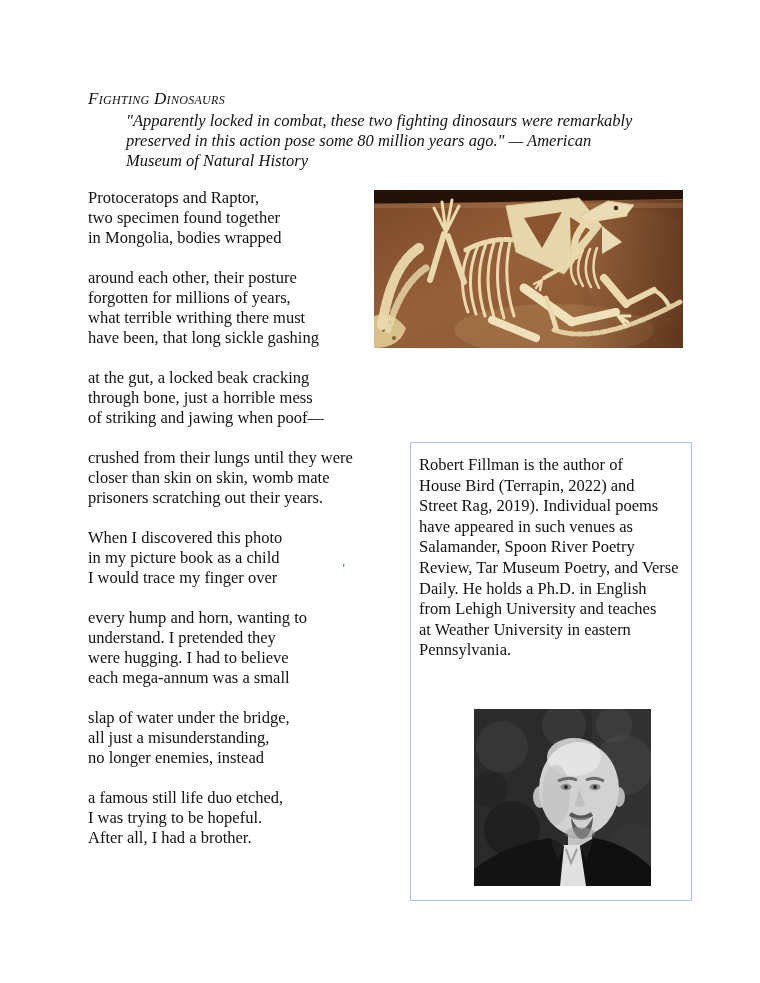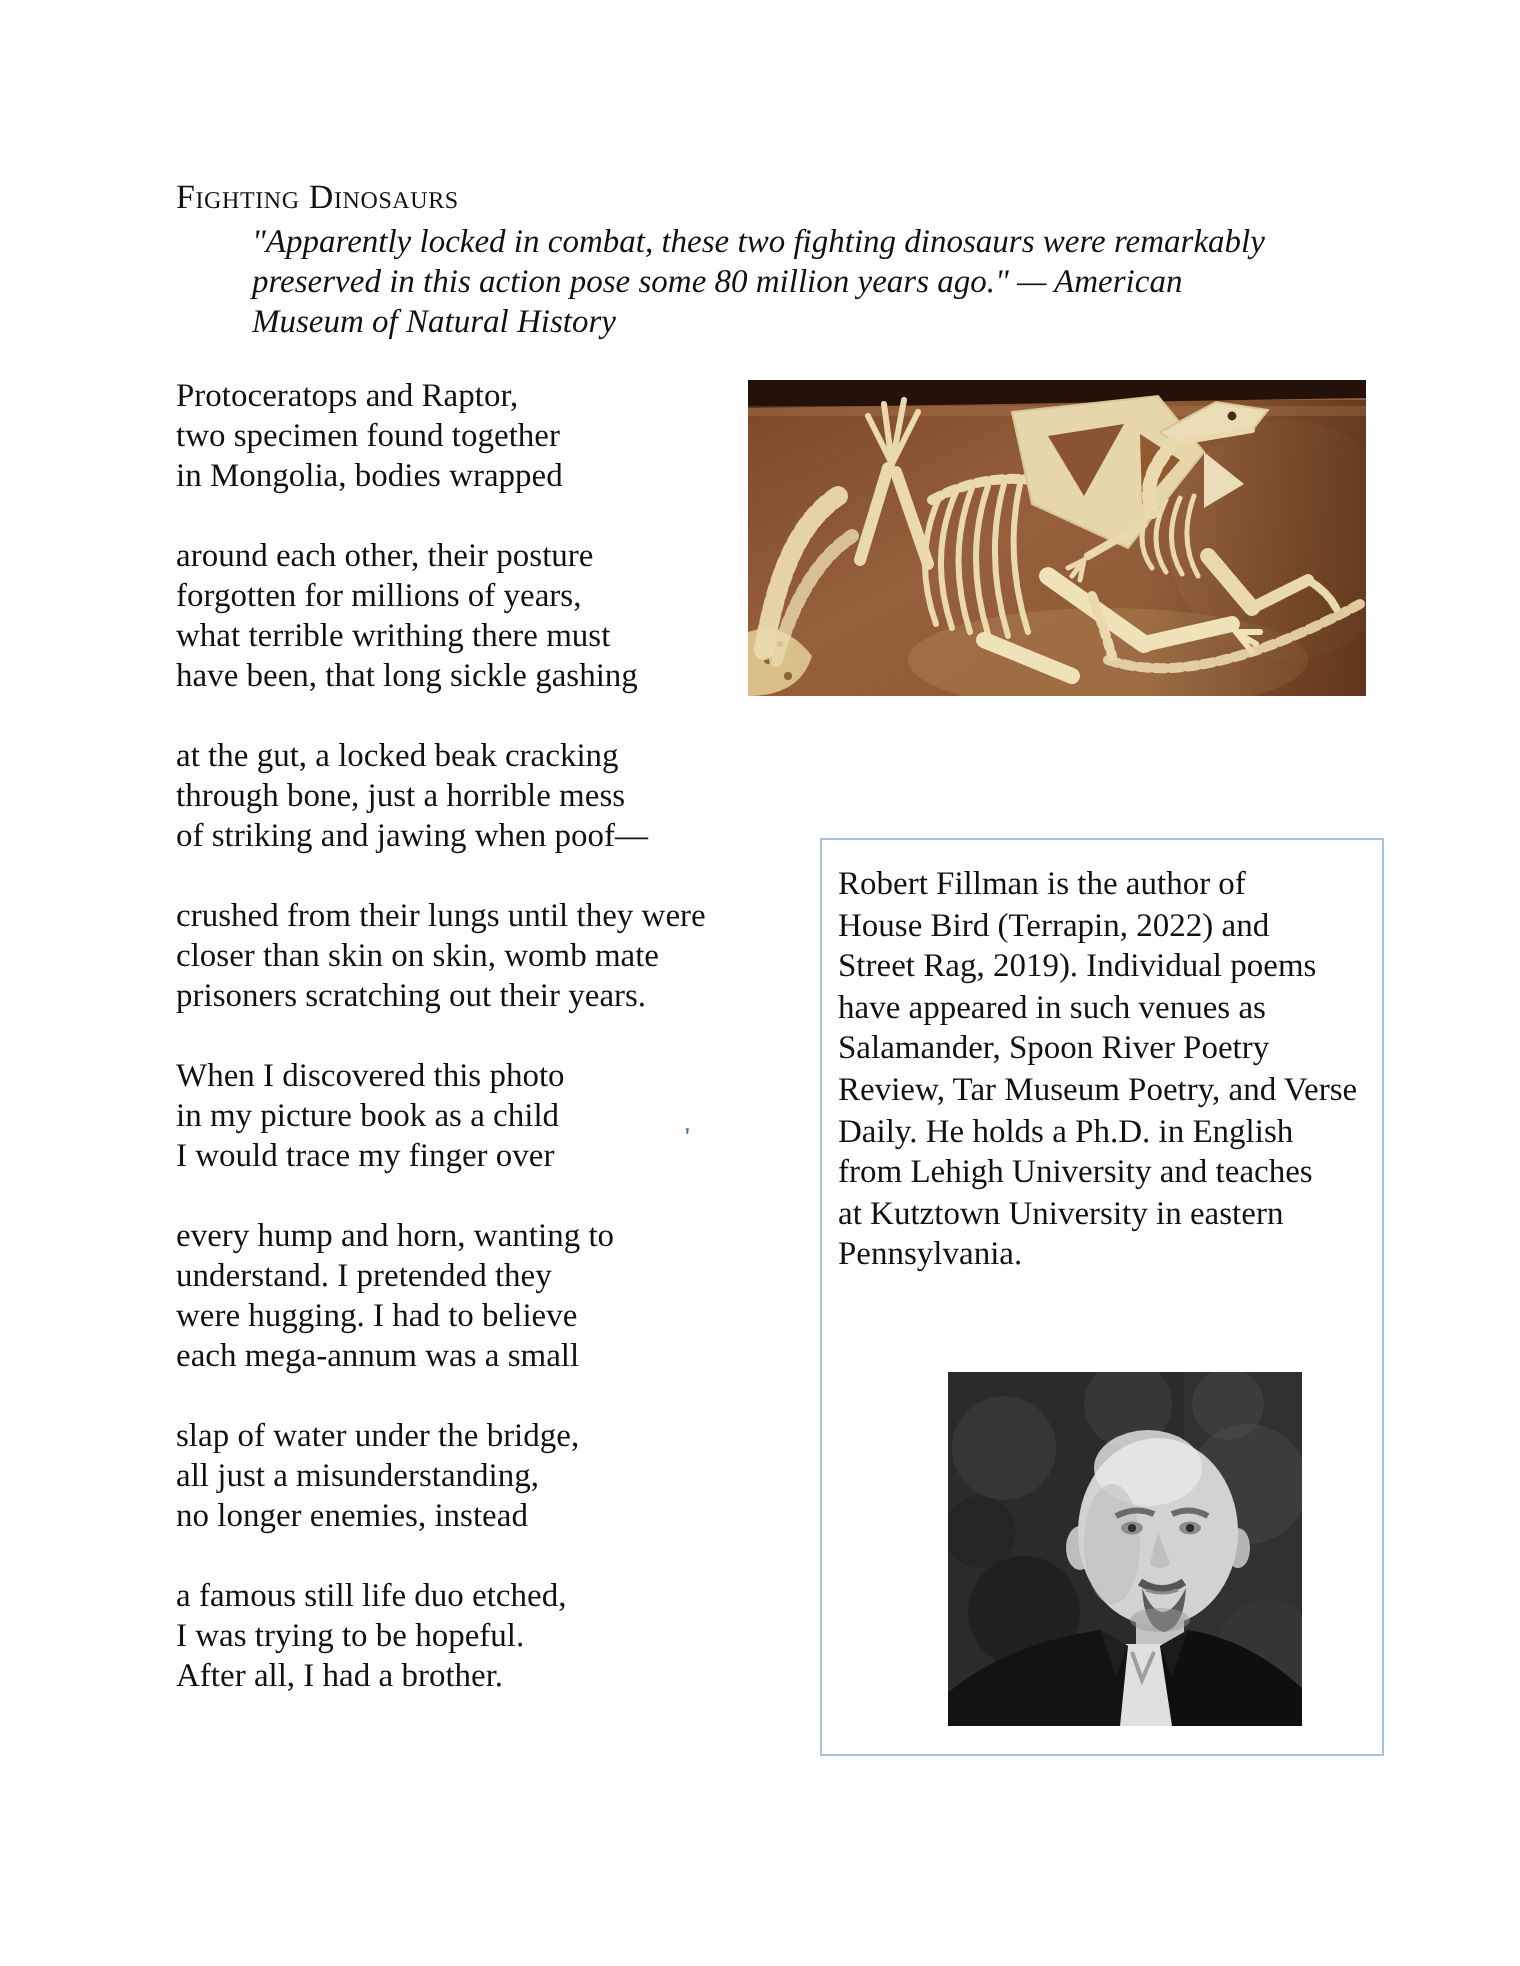--- a/index.html
+++ b/index.html
@@ -3,42 +3,42 @@
 <meta charset="utf-8">
 <style>
   html,body { margin:0; padding:0; background:#ffffff; }
   .page {
     position:relative; width:760px; height:983px; background:#fff;
     font-family:"Liberation Serif","DejaVu Serif",serif; color:#111;
     overflow:hidden;
   }
   .poem-title {
     position:absolute; left:88px; top:89px;
-    font-size:17px; font-variant:small-caps; letter-spacing:.3px;
+    font-size:17px; font-variant:small-caps; letter-spacing:.3px;font-style:italic;
   }
   .epigraph {
     position:absolute; left:126px; top:111px;
     font-size:16.5px; font-style:italic; line-height:20px;
   }
   .poem {
     position:absolute; left:88px; top:188px;
     font-size:16.5px; line-height:20px;
   }
   .stanza { margin:0 12px 20px 0; }
   .line { white-space:nowrap; }
   .fossil-figure {
     position:absolute; left:374px; top:190px; width:309px; height:158px;
   }
   .fossil-figure svg, .portrait-figure svg { display:block; }
   .annotation-mark {
     position:absolute; left:342px; top:562px;
     font-size:12px; font-weight:bold; line-height:12px;
   }
   .bio-box {
-    position:absolute; left:410px; top:419px; width:282px; height:459px;
+    position:absolute; left:410px; top:442px; width:282px; height:459px;
     border:1px solid #a9c2dc; box-sizing:border-box;
   }
   .bio-text {
     position:absolute; left:8px; top:12px; right:6px;
     font-size:16.5px; line-height:20.6px;
   }
   .portrait-figure {
     position:absolute; left:63px; top:266px; width:177px; height:177px;
   }
 </style>
@@ -176,21 +176,21 @@
   <div class="bio-box">
     <div class="bio-text">
         <div class="line">Robert Fillman is the author of</div>
         <div class="line">House Bird (Terrapin, 2022) and</div>
         <div class="line">Street Rag, 2019). Individual poems</div>
         <div class="line">have appeared in such venues as</div>
         <div class="line">Salamander, Spoon River Poetry</div>
         <div class="line">Review, Tar Museum Poetry, and Verse</div>
         <div class="line">Daily. He holds a Ph.D. in English</div>
         <div class="line">from Lehigh University and teaches</div>
-        <div class="line">at Kutztown University in eastern</div>
+        <div class="line">at Weather University in eastern</div>
         <div class="line">Pennsylvania.</div>
       </div>
 
     <div class="portrait-figure">
       <svg width="177" height="177" viewBox="0 0 177 177">
         <rect x="0" y="0" width="177" height="177" fill="#2b2b2b"></rect>
         <g>
           <circle cx="28" cy="38" r="26" fill="#414141" opacity="0.5"></circle>
           <circle cx="150" cy="56" r="30" fill="#4a4a4a" opacity="0.45"></circle>
           <circle cx="38" cy="120" r="28" fill="#181818" opacity="0.55"></circle>

